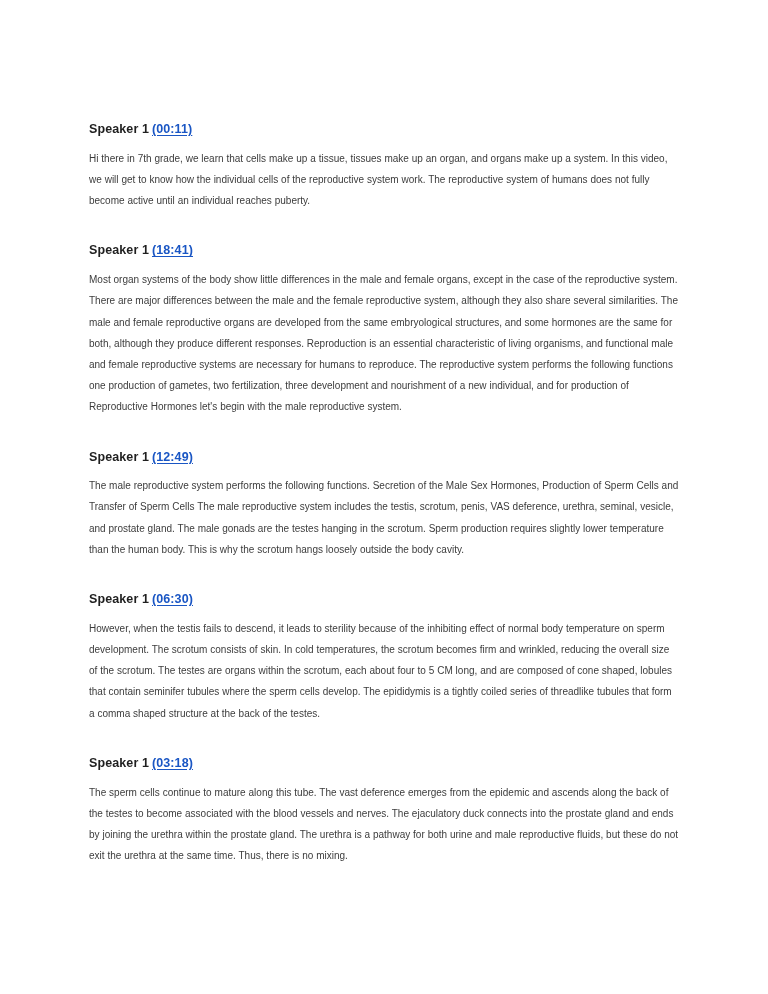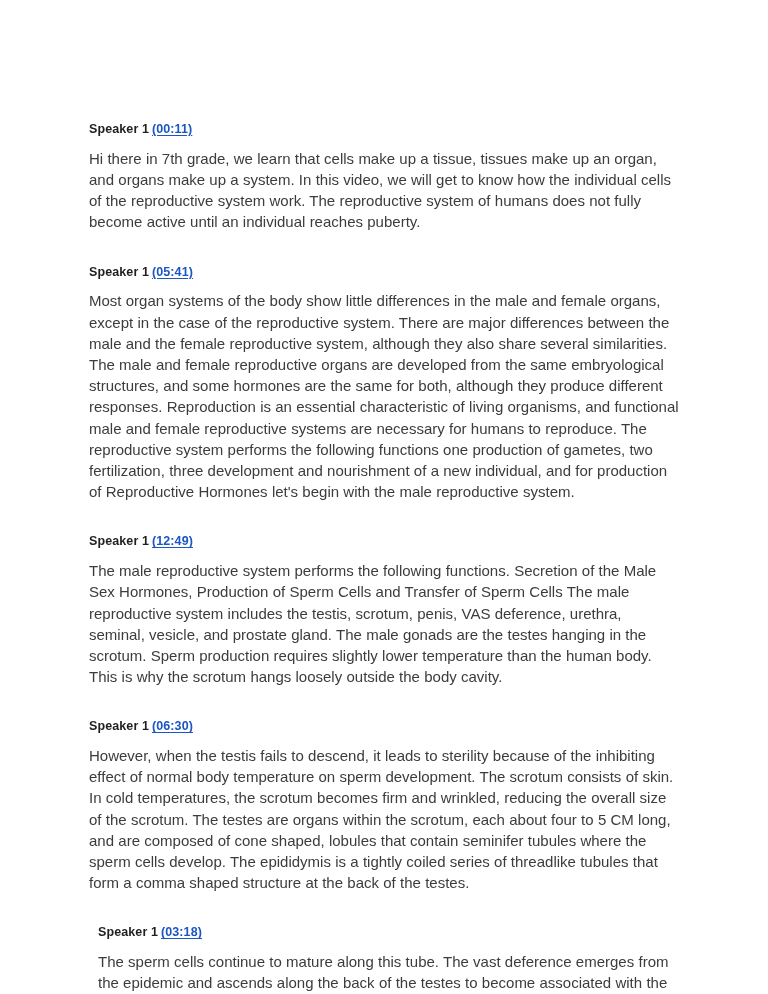--- a/index.html
+++ b/index.html
@@ -22,21 +22,20 @@
     background: #ffffff;
   }
   .transcript {
     width: 591px;
   }
   .segment {
     margin: 0 0 30px 0;
   }
   .segment:last-child {
     margin-bottom: 0;
-    margin-left: 9px;
   }
   .seg-heading {
     font-size: 12.5px;
     font-weight: bold;
     color: #1f1f1f;
     line-height: 1.5;
     margin: 0 0 9px 0;
     letter-spacing: 0.1px;
   }
   .speaker-name {
@@ -44,21 +43,21 @@
   }
   .timestamp-link {
     color: #1a56c4;
     text-decoration: underline;
     text-underline-offset: 1.5px;
     cursor: pointer;
     font-weight: bold;
     margin-left: 3px;
   }
   .seg-body {
-    font-size: 15px;
+    font-size: 10px;
     line-height: 21.2px;
     color: #3c3c3c;
     margin: 0;
     text-align: left;
     word-spacing: 0.1px;
   }
 </style>
 </head>
 <body>
 
@@ -67,21 +66,21 @@
 
     <div class="segment">
       <div class="seg-heading">
         <span class="speaker-name">Speaker 1</span><a class="timestamp-link">(00:11)</a>
       </div>
       <p class="seg-body">Hi there in 7th grade, we learn that cells make up a tissue, tissues make up an organ, and organs make up a system. In this video, we will get to know how the individual cells of the reproductive system work. The reproductive system of humans does not fully become active until an individual reaches puberty.</p>
     </div>
 
     <div class="segment">
       <div class="seg-heading">
-        <span class="speaker-name">Speaker 1</span><a class="timestamp-link">(05:41)</a>
+        <span class="speaker-name">Speaker 1</span><a class="timestamp-link">(18:41)</a>
       </div>
       <p class="seg-body">Most organ systems of the body show little differences in the male and female organs, except in the case of the reproductive system. There are major differences between the male and the female reproductive system, although they also share several similarities. The male and female reproductive organs are developed from the same embryological structures, and some hormones are the same for both, although they produce different responses. Reproduction is an essential characteristic of living organisms, and functional male and female reproductive systems are necessary for humans to reproduce. The reproductive system performs the following functions one production of gametes, two fertilization, three development and nourishment of a new individual, and for production of Reproductive Hormones let's begin with the male reproductive system.</p>
     </div>
 
     <div class="segment">
       <div class="seg-heading">
         <span class="speaker-name">Speaker 1</span><a class="timestamp-link">(12:49)</a>
       </div>
       <p class="seg-body">The male reproductive system performs the following functions. Secretion of the Male Sex Hormones, Production of Sperm Cells and Transfer of Sperm Cells The male reproductive system includes the testis, scrotum, penis, VAS deference, urethra, seminal, vesicle, and prostate gland. The male gonads are the testes hanging in the scrotum. Sperm production requires slightly lower temperature than the human body. This is why the scrotum hangs loosely outside the body cavity.</p>
     </div>

